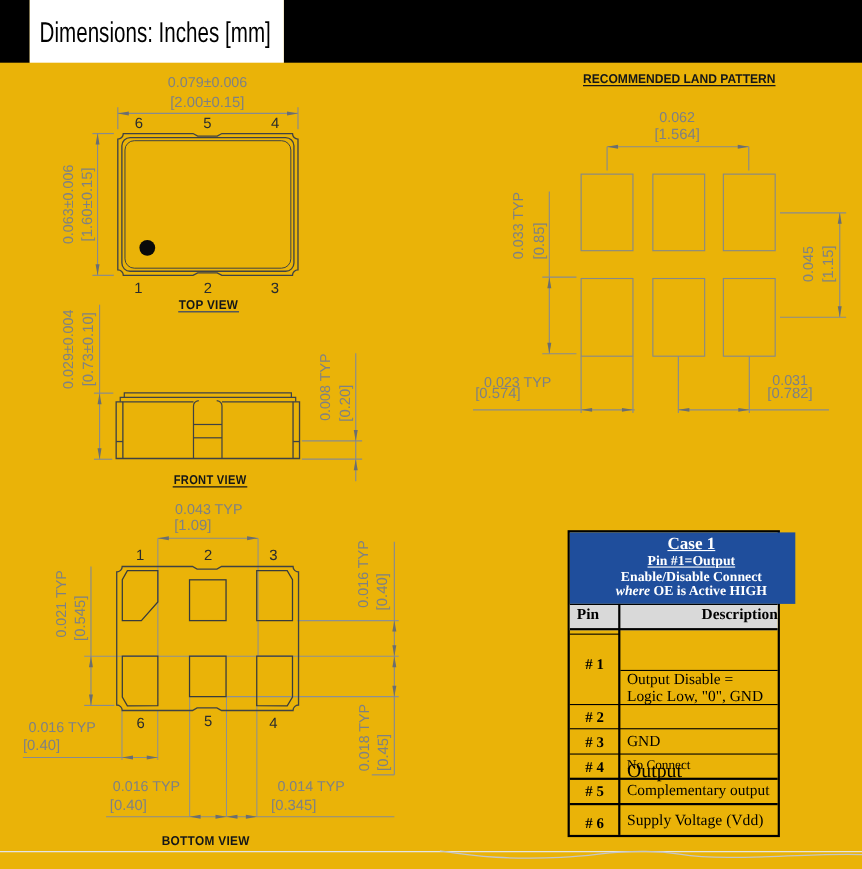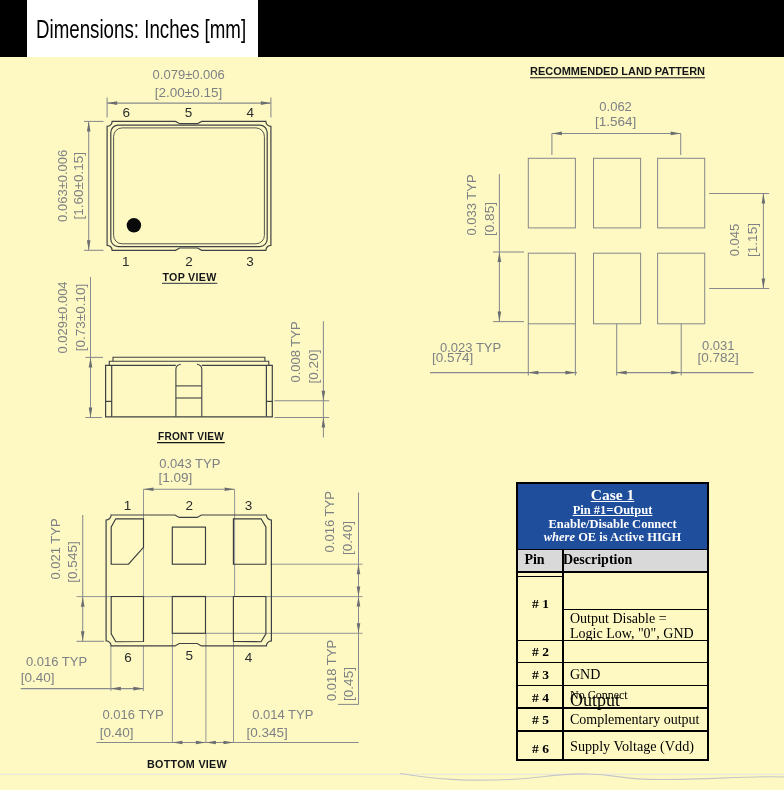--- a/index.html
+++ b/index.html
@@ -1,16 +1,16 @@
 <!DOCTYPE html>
 <html><head>
 <meta charset="utf-8">
 <style>
   html,body{margin:0;padding:0;background:#fff;}
-  #page{position:relative;width:784px;height:790px;background:#fef9c3;overflow:hidden;
+  #page{position:relative;width:784px;height:790px;background:#eab308;overflow:hidden;
         font-family:"Liberation Sans",sans-serif;}
   .abs{position:absolute;}
   svg text{font-family:"Liberation Sans",sans-serif;}
   .dim{fill:#7e8184;font-size:13px;}
   .dimb{fill:#7e8184;font-size:13.5px;}
   .pin{fill:#2a2c2e;font-size:13.5px;}
   .vtitle{fill:#141618;font-size:11.6px;font-weight:bold;letter-spacing:.3px;}
 </style>
 </head>
 <body>
@@ -298,36 +298,36 @@
 <text x="702" y="350" class="dim">0.031</text>
 <text x="697.5" y="362" class="dimb">[0.782]</text>
 
 <line x1="0" y1="774.2" x2="784" y2="774.2" stroke="#e4e4e4" stroke-width="1"></line>
 
 <path d="M400,773.5 C435,779 465,781.5 510,779.5 C545,778 552,773.5 587,774 C622,774.5 615,779.5 662,779.5 C712,779.5 752,775.5 784,777" fill="none" stroke="#c6c6c6" stroke-width="1.2"></path>
 </svg>
 
 <div class="abs" style="left:516px;top:482px;width:193px;height:279px;border:2px solid #000;box-sizing:border-box;font-family:'Liberation Serif',serif;">
 
-  <div class="abs" style="left:0;top:0;width:189px;height:64.5px;background:#1f4e9c;color:#fff;text-align:center;">
+  <div class="abs" style="left:0;top:0;width:189px;height:64.5px;background:#1f4e9c;color:#fff;text-align:center;padding-left:16px;">
 
     <div style="font-size:15.5px;font-weight:bold;margin-top:2px;"><span style="text-decoration:underline;">Case 1</span></div>
 
     <div style="font-size:12.5px;font-weight:bold;line-height:13.7px;margin-top:0;text-decoration:underline;">Pin #1=Output</div>
 
     <div style="font-size:12.5px;font-weight:bold;line-height:13.7px;">Enable/Disable Connect</div>
 
     <div style="font-size:12.5px;font-weight:bold;line-height:13.7px;"><i>where</i> OE is Active HIGH</div>
   </div>
 
   <div class="abs" style="left:0;top:64.5px;width:189px;height:24.5px;background:#d9d9d9;border-top:1px solid #000;border-bottom:2px solid #000;box-sizing:border-box;"></div>
 
   <div class="abs" style="left:0;top:68px;width:33px;text-align:center;font-weight:bold;font-size:14px;">Pin</div>
 
-  <div class="abs" style="left:45px;top:68px;width:144px;text-align:left;font-weight:bold;font-size:14px;">Description</div>
+  <div class="abs" style="left:45px;top:68px;width:144px;text-align:right;font-weight:bold;font-size:14px;">Description</div>
 
   <div class="abs" style="left:0;top:92px;width:45px;height:1px;background:#000;"></div>
 
   <div class="abs" style="left:44px;top:64.5px;width:2px;height:210.5px;background:#000;"></div>
 
   <div class="abs" style="left:0;top:155.5px;width:189px;height:1.5px;background:#000;"></div>
 
   <div class="abs" style="left:46px;top:125px;width:143px;height:1.2px;background:#000;"></div>
 
   <div class="abs" style="left:0;top:177.5px;width:189px;height:1.5px;background:#000;"></div>

